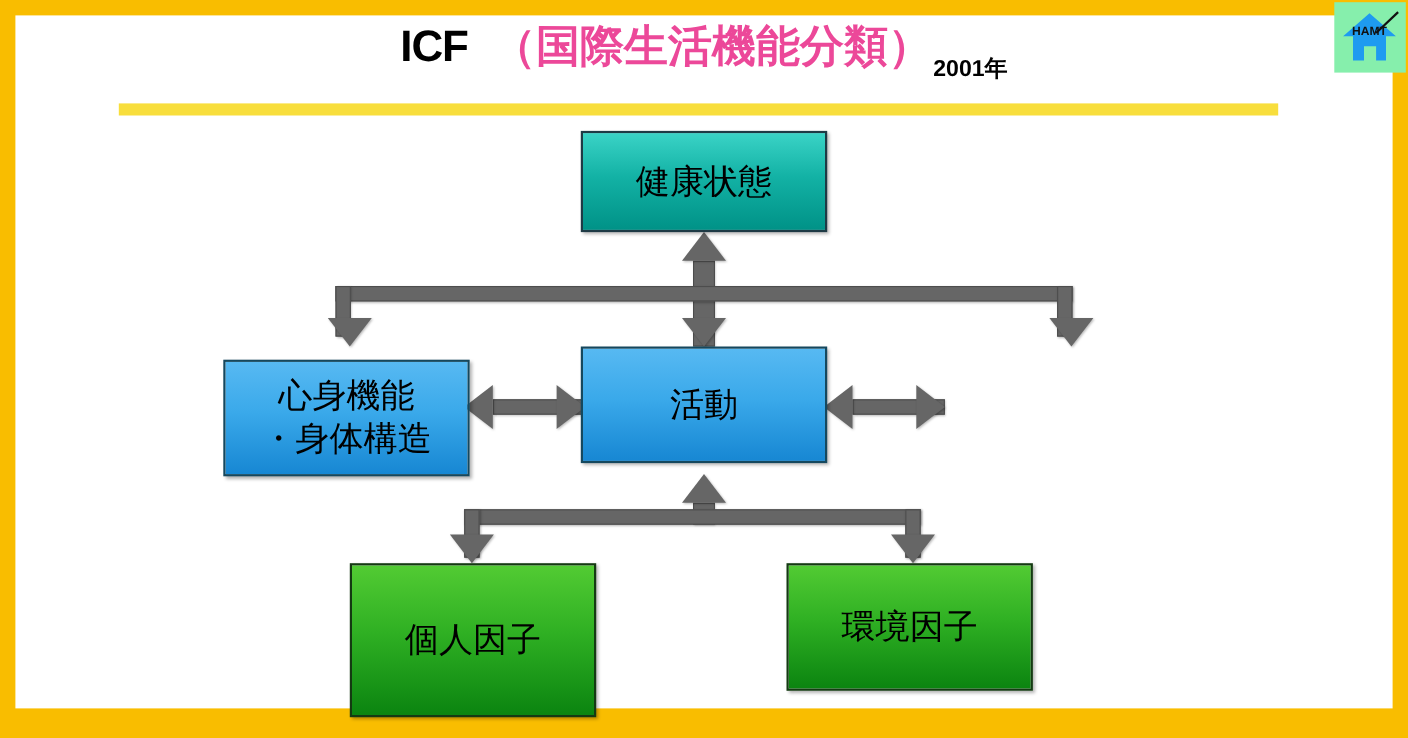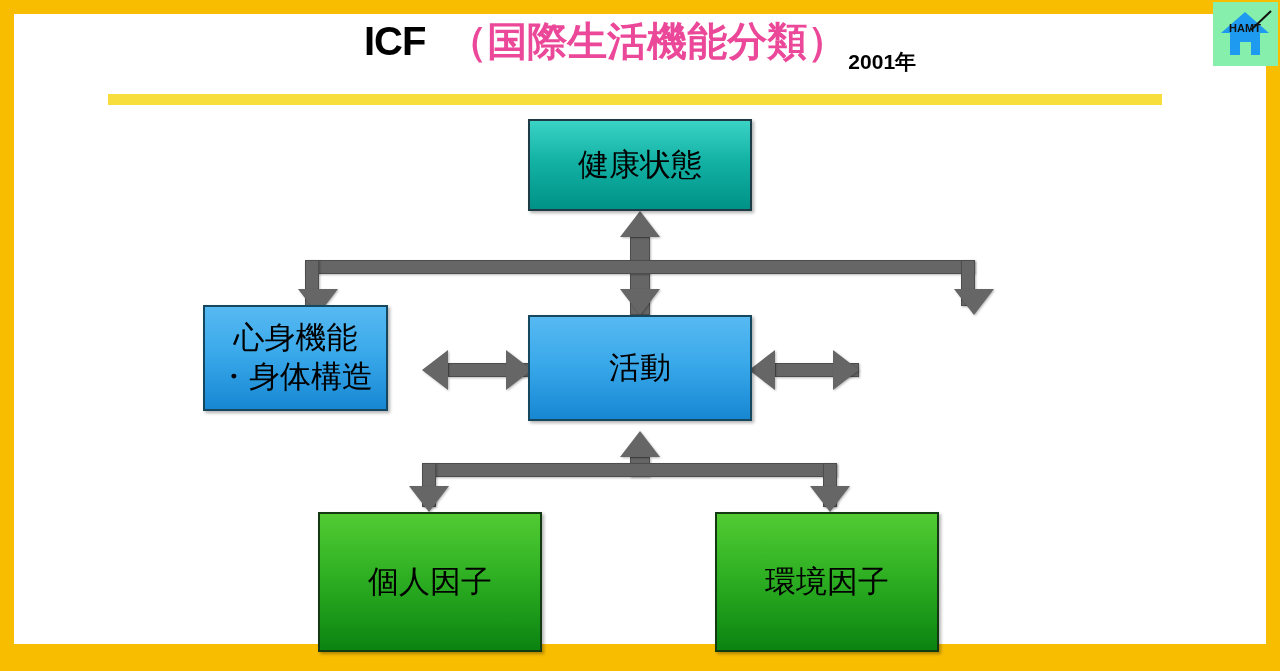--- a/index.html
+++ b/index.html
@@ -99,25 +99,25 @@
   .box-blue {
     background: linear-gradient(to bottom, #57b9f2 0%, #3aa9ea 45%, #1787d3 100%);
     border-color: #15485e;
   }
   .box-green {
     background: linear-gradient(to bottom, #52cb33 0%, #2fb023 45%, #0b8410 100%);
     border-color: #143a12;
   }
 
   #box-health   { left: 528px; top: 119px; width: 224px; height: 92px; }
-  #box-body     { left: 203px; top: 305px; width: 185px; height: 106px; }
+  #box-body     { left: 203px; top: 327px; width: 224px; height: 106px; }
   #box-activity { left: 528px; top: 315px; width: 224px; height: 106px; }
   #box-part     { left: 855px; top: 315px; width: 224px; height: 106px; }
   #box-personal { left: 318px; top: 512px; width: 224px; height: 140px; }
-  #box-environ  { left: 715px; top: 512px; width: 224px; height: 140px; }
+  #box-environ  { left: 715px; top: 512px; width: 224px; height: 116px; }
 
   .box-label { display: block; }
   .box-label .ln { display: block; }
 
   
   .bar {
     position: absolute;
     background: #666666;
     border: 1px solid #4d4d4d;
     box-sizing: border-box;

